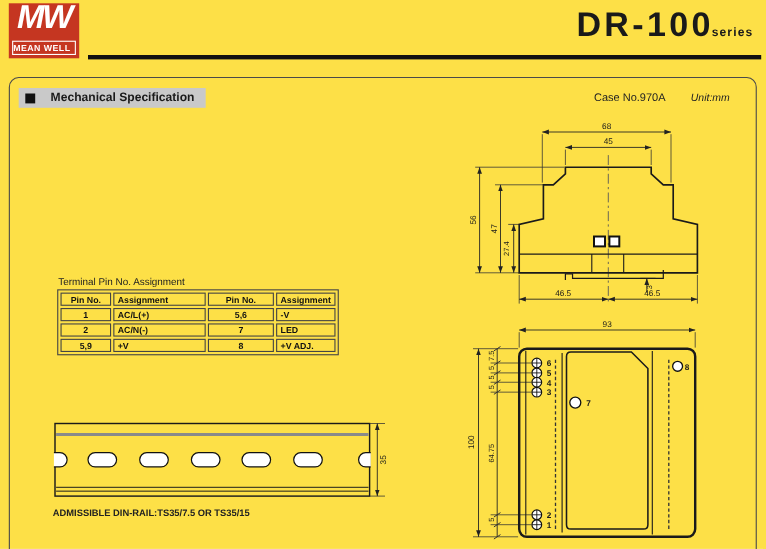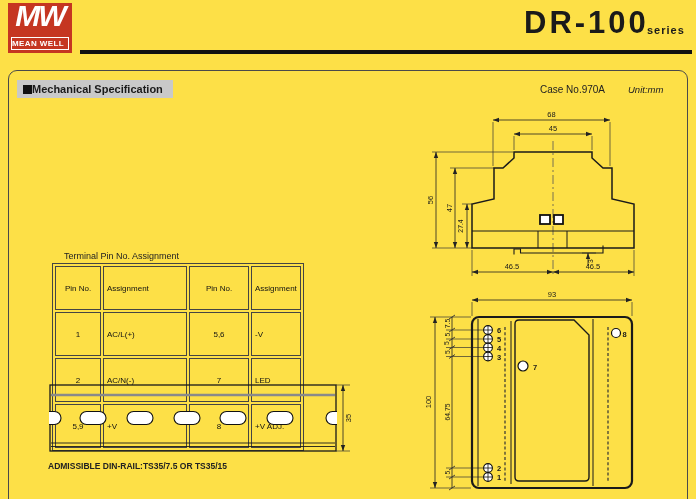--- a/index.html
+++ b/index.html
@@ -12,31 +12,31 @@
   .logo-brand{position:absolute;left:3px;right:3px;bottom:3px;border:1.5px solid #fff;
            color:#fff;font-size:8px;font-weight:bold;text-align:left;padding:1px 0;letter-spacing:.4px;}
   .doc-title{position:absolute;left:105px;top:28px;font-size:15px;font-weight:bold;letter-spacing:.2px;}
   .title-rule{position:absolute;left:80px;top:50px;width:612px;height:4px;background:#111;}
   .model{position:absolute;left:524px;top:5px;font-size:31px;font-weight:bold;letter-spacing:3px;}
   .series{position:absolute;left:647px;top:24px;font-size:11px;font-weight:bold;letter-spacing:1px;}
   
   .content-box{position:absolute;left:8px;top:70px;width:678px;height:470px;
                border:1.6px solid #4a4a4a;border-radius:9px;}
   .sec{position:absolute;left:17px;top:80px;background:#c9c9c9;height:18px;
-       display:flex;align-items:center;gap:0;padding:0 10px 0 6px;}
+       display:flex;align-items:center;gap:14px;padding:0 10px 0 6px;}
   .sec-square{width:9px;height:9px;background:#111;}
   .sec-label{font-size:11px;font-weight:bold;}
   .case-no{position:absolute;left:540px;top:84px;font-size:10px;color:#222;}
   .unit{position:absolute;left:628px;top:84px;font-size:9.5px;color:#222;font-style:italic;}
   
   .tblwrap{position:absolute;left:52px;top:251px;}
-  .tbl-title{font-size:9px;color:#222;margin:0 0 2px 12px;}
+  .tbl-title{font-size:9px;color:#222;margin:0 0 2px 1px;}
   table.pins{border-collapse:separate;border-spacing:2px;border:1px solid #444;}
-  table.pins th,table.pins td{border:1px solid #444;font-size:8px;font-weight:normal;
-      padding:16px 3px;height:10px;white-space:nowrap;color:#111;margin-left:12px;}
+  table.pins th,table.pins td{border:1px solid #444;font-size:8px;font-weight:bold;
+      padding:0 3px;height:10px;white-space:nowrap;color:#111;margin-left:12px;}
   .c-num{width:38px;text-align:center;}
   .c-asg1{width:76px;text-align:left;}
   .c-num2{width:52px;text-align:center;}
   .c-asg2{width:40px;text-align:left;}
   
   svg{position:absolute;overflow:visible;}
   svg text{font-family:"Liberation Sans",sans-serif;fill:#1a1a1a;}
   .sv{left:410px;top:105px;}
   .fv{left:420px;top:285px;}
   .dr{left:40px;top:380px;}

